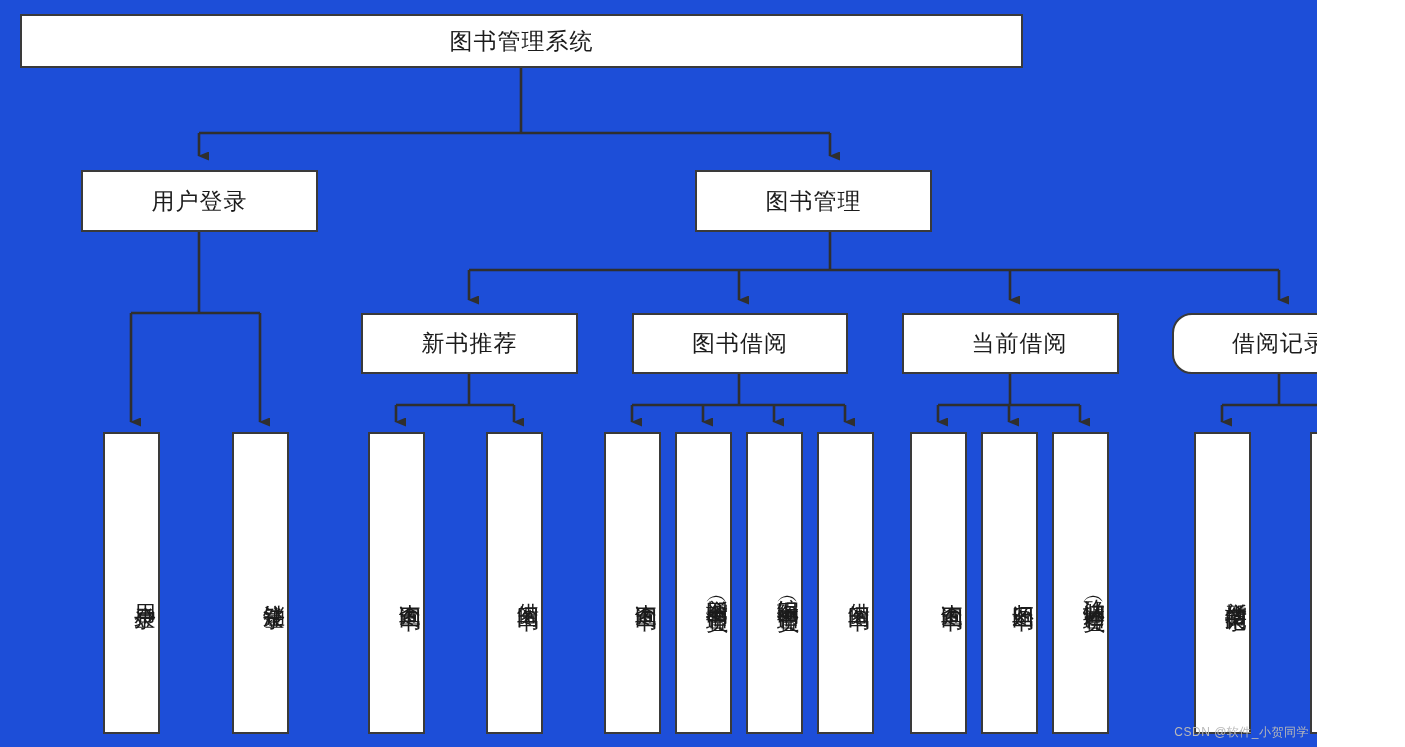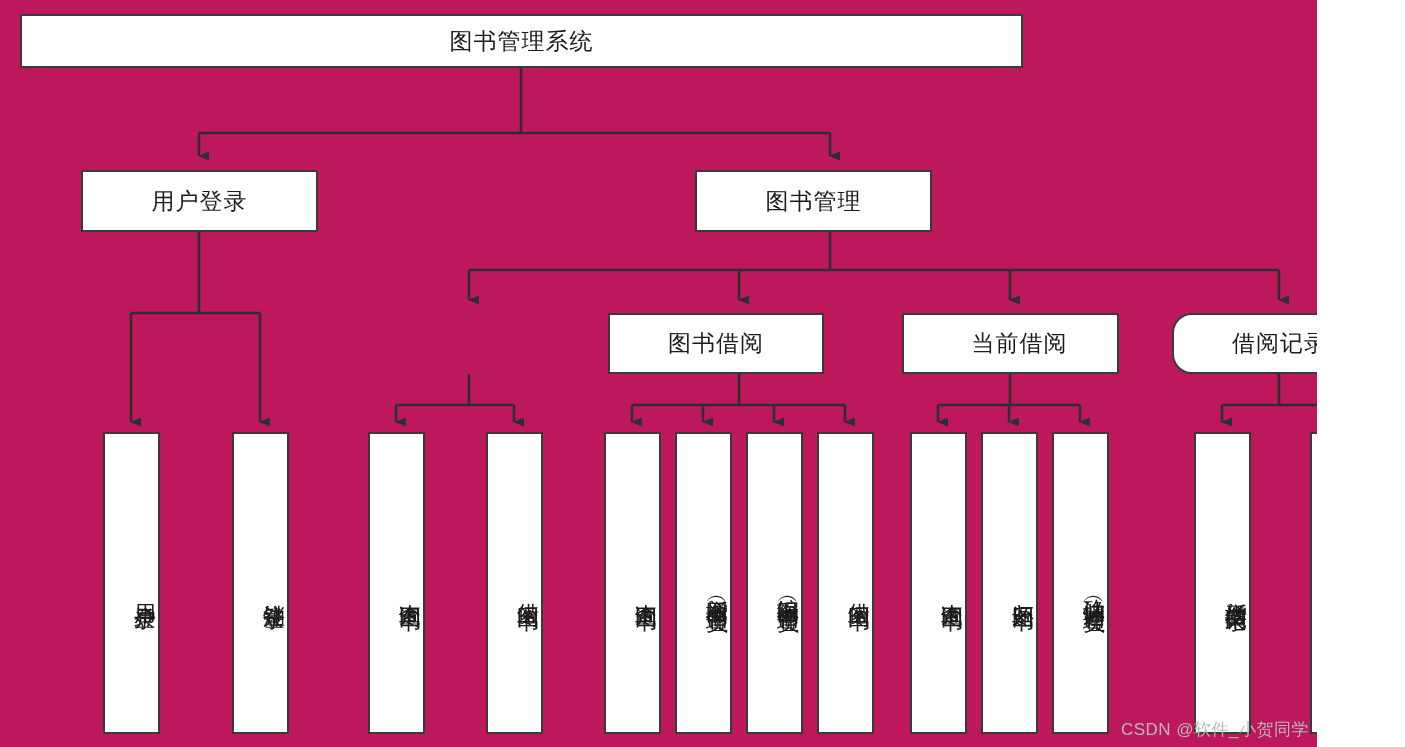--- a/index.html
+++ b/index.html
@@ -7,21 +7,21 @@
     padding: 0;
     background: #ffffff;
   }
   body {
     font-family: "Liberation Sans", "DejaVu Sans", sans-serif;
   }
   #canvas {
     position: relative;
     width: 1317px;
     height: 747px;
-    background: #be185d;
+    background: #1d4ed8;
     overflow: hidden;
   }
   #wires {
     position: absolute;
     left: 0;
     top: 0;
     width: 1405px;
     height: 747px;
     pointer-events: none;
   }
@@ -55,21 +55,21 @@
     text-orientation: upright;
     display: block;
   }
   .node-title {
     font-size: 24px;
   }
   .watermark {
     position: absolute;
     right: 8px;
     bottom: 6px;
-    font-size: 17px;
+    font-size: 12px;
     color: #b9b9b9;
     letter-spacing: 0.5px;
     white-space: nowrap;
     user-select: none;
   }
 </style>
 </head>
 <body>
 
 <div id="canvas">
@@ -128,21 +128,24 @@
     <span class="label">图书管理系统</span>
   </div>
 
   <div class="node horiz" style="left:81px; top:170px; width:237px; height:62px;">
     <span class="label">用户登录</span>
   </div>
   <div class="node horiz" style="left:695px; top:170px; width:237px; height:62px;">
     <span class="label">图书管理</span>
   </div>
 
-  <div class="node horiz" style="left:608px; top:313px; width:216px; height:61px;">
+  <div class="node horiz" style="left:361px; top:313px; width:217px; height:61px;">
+    <span class="label">新书推荐</span>
+  </div>
+  <div class="node horiz" style="left:632px; top:313px; width:216px; height:61px;">
     <span class="label">图书借阅</span>
   </div>
   <div class="node horiz" style="left:902px; top:313px; width:217px; height:61px;padding-left:18px;">
     <span class="label">当前借阅</span>
   </div>
   <div class="node horiz" style="left:1172px; top:313px; width:216px; height:61px;border-radius:20px;">
     <span class="label">借阅记录</span>
   </div>
 
   <div class="node vert" style="left:103px; top:432px; width:57px; height:302px;">

